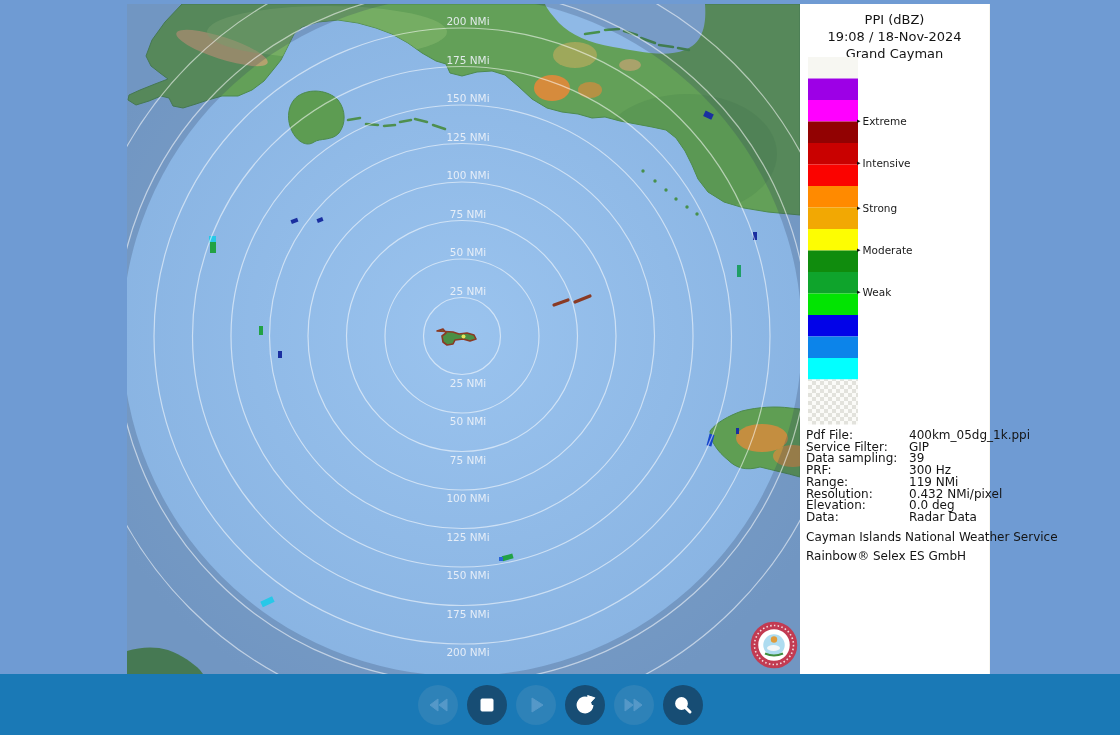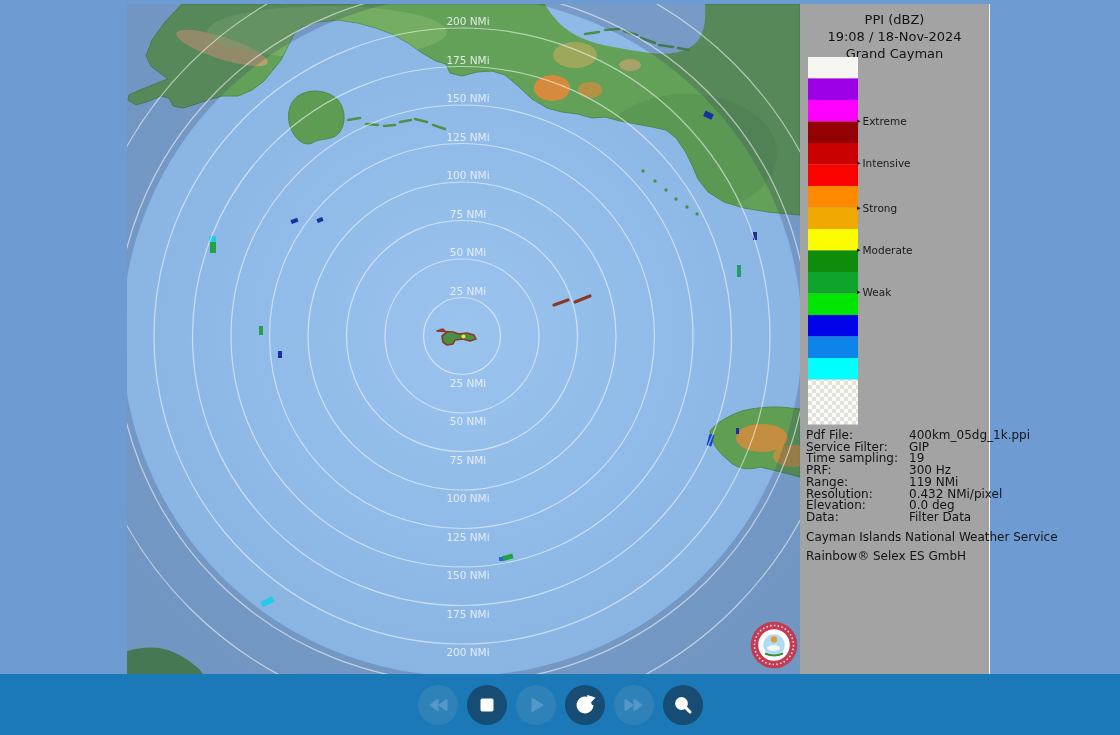--- a/index.html
+++ b/index.html
@@ -6,21 +6,21 @@
   body{
     width:1120px;height:735px;position:relative;overflow:hidden;
     background:#6f9bd3;
     font-family:"DejaVu Sans","Liberation Sans",sans-serif;
   }
   
   .map-wrap{position:absolute;left:127px;top:4px;width:707px;height:670px;overflow:hidden;}
   
   .panel{
     position:absolute;left:800px;top:4px;width:190px;height:670px;
-    background:#a3a3a3;border-right:1px solid #f8f7f2;box-sizing:border-box;
+    background:#ffffff;border-right:1px solid #f8f7f2;box-sizing:border-box;
     color:#151515;
   }
   .panel-title{ text-align:center;padding-top:7px;font-size:13px;line-height:17px;font-weight:500;color:#141414;}
   .scale-svg{position:absolute;left:8px;top:53px;}
   .scale-label{
     position:absolute;left:57px;font-size:10.5px;color:#1a1a1a;white-space:nowrap;
     transform:translateY(-50%);display:flex;align-items:center;gap:2px;
   }
   .scale-label .marker{font-size:7px;line-height:1;color:#111;}
   .meta{position:absolute;left:6px;top:426px;width:180px;font-size:12px;line-height:11.7px;color:#141414;}
@@ -249,26 +249,26 @@
     <span>Moderate</span>
   </div>
   <div class="scale-label" style="top:288px">
     <span class="marker">▸</span>
     <span>Weak</span>
   </div>
 
   <div class="meta">
     <div class="meta-row"><span>Pdf File:</span><span class="val">400km_05dg_1k.ppi</span></div>
     <div class="meta-row"><span>Service Filter:</span><span class="val">GIP</span></div>
-    <div class="meta-row"><span>Time sampling:</span><span class="val">19</span></div>
+    <div class="meta-row"><span>Data sampling:</span><span class="val">39</span></div>
     <div class="meta-row"><span>PRF:</span><span class="val">300 Hz</span></div>
     <div class="meta-row"><span>Range:</span><span class="val">119 NMi</span></div>
     <div class="meta-row"><span>Resolution:</span><span class="val">0.432 NMi/pixel</span></div>
     <div class="meta-row"><span>Elevation:</span><span class="val">0.0 deg</span></div>
-    <div class="meta-row"><span>Data:</span><span class="val">Filter Data</span></div>
+    <div class="meta-row"><span>Data:</span><span class="val">Radar Data</span></div>
     <div class="meta-footer">Cayman Islands National Weather Service</div>
     <div class="meta-footer">Rainbow® Selex ES GmbH</div>
   </div>
 </div>
 
 <div class="bar">
   <button class="btn off" aria-label="Rewind">
     <svg width="22" height="22" viewBox="-11 -11 22 22">
       <path class="g" d="M 0,-6 L -8,0 L 0,6 Z M 9,-6 L 1,0 L 9,6 Z"></path>
     </svg>

